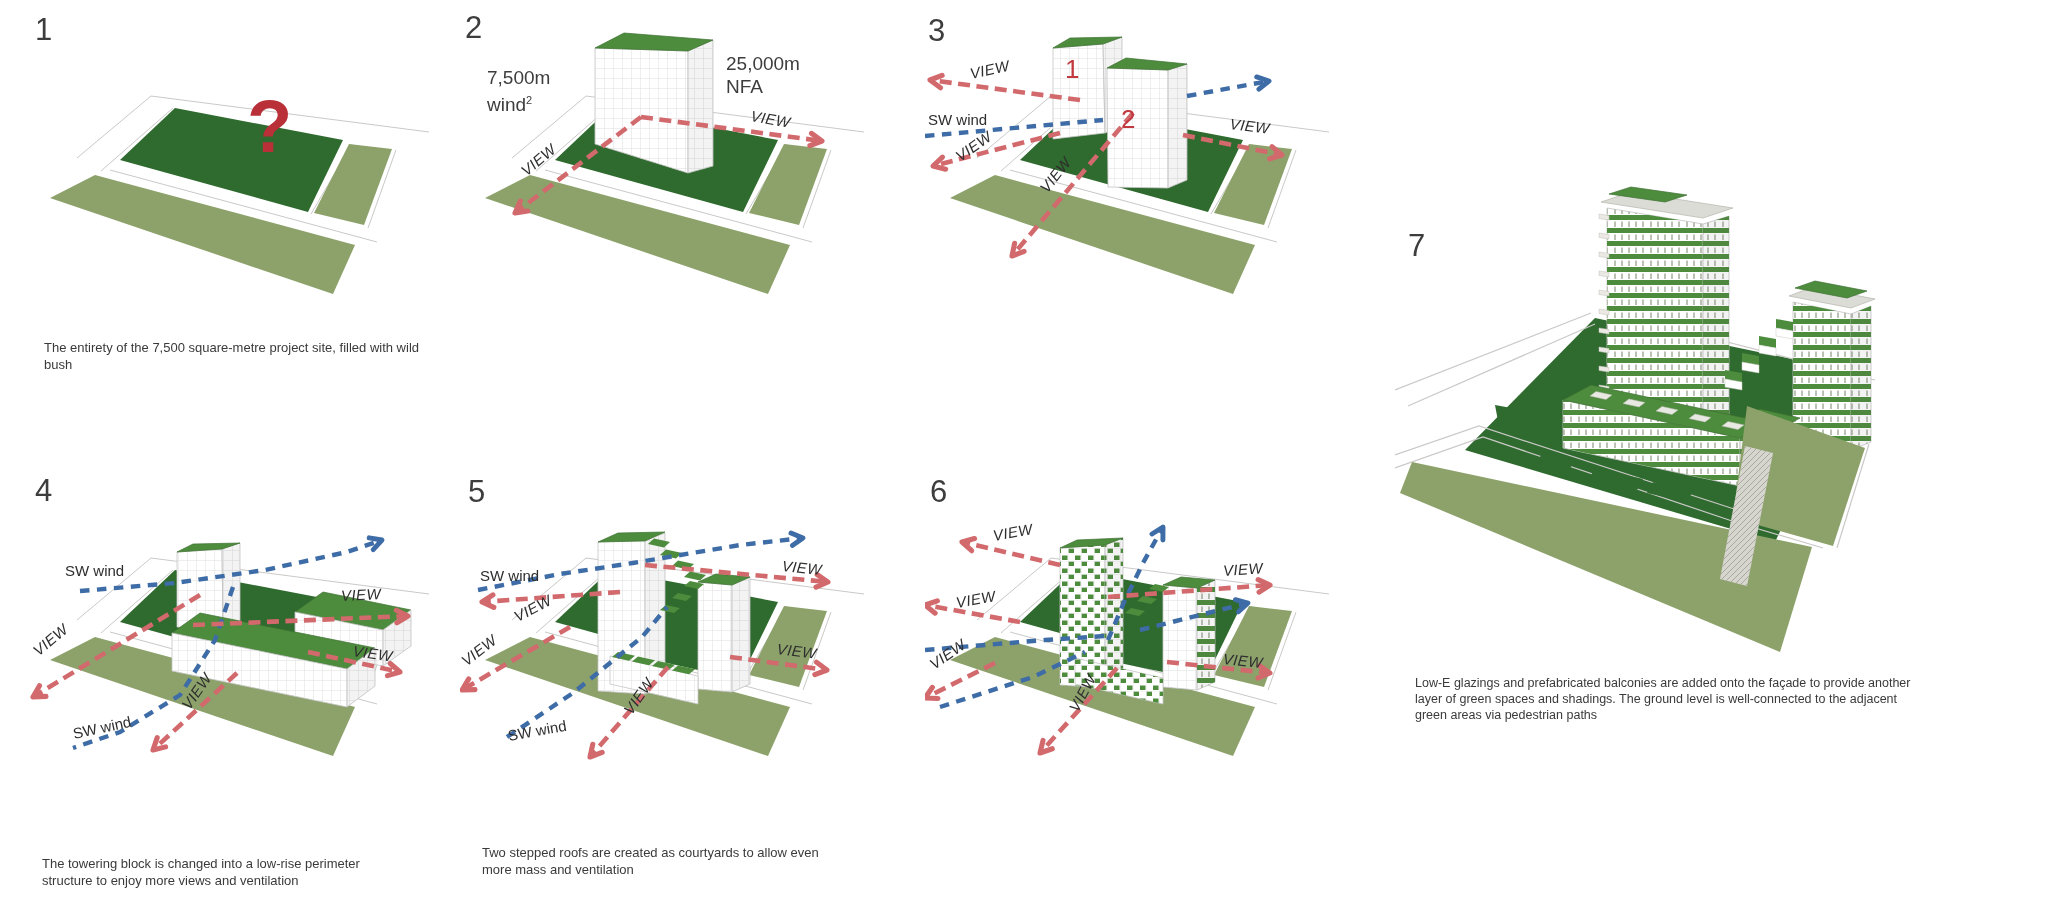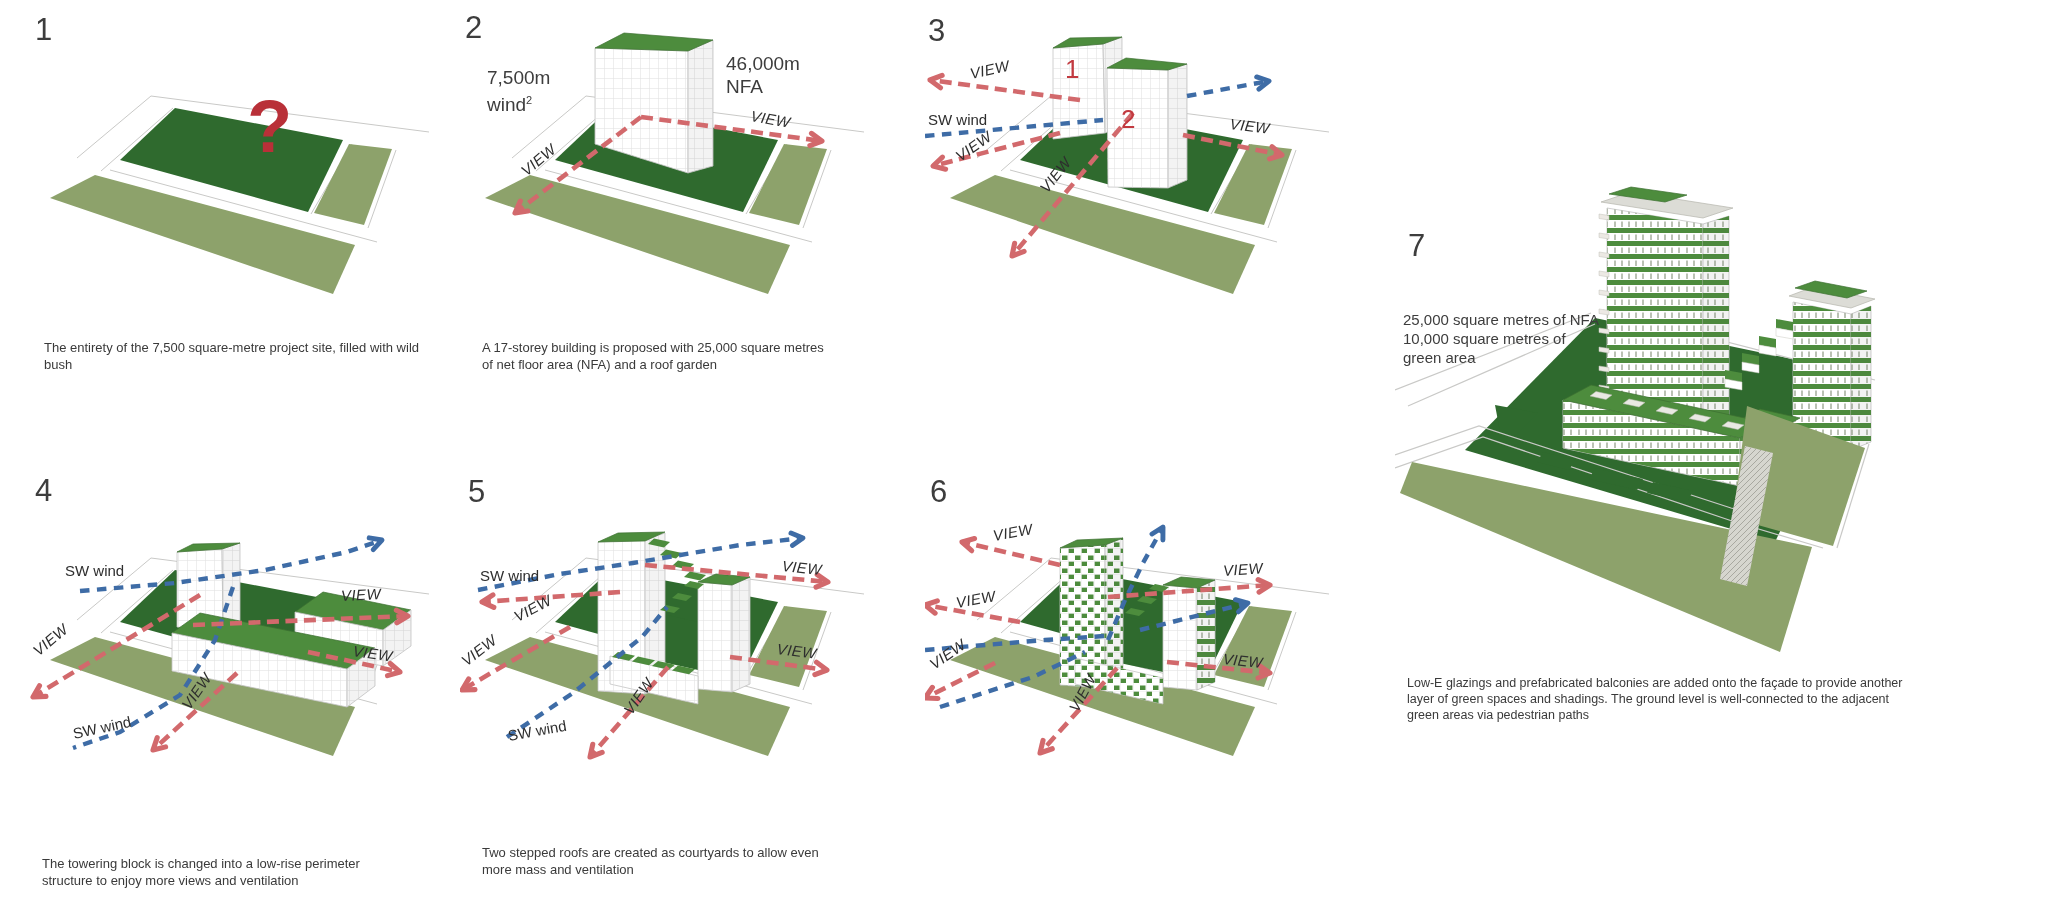--- a/index.html
+++ b/index.html
@@ -78,24 +78,23 @@
         <polygon points="228,43 253,32 253,158 228,165" fill="url(#a2g)" stroke="none" stroke-width="0" opacity="1"></polygon>
         <polygon points="228,43 253,32 253,158 228,165" fill="#5a5a50" stroke="none" stroke-width="0" opacity="0.07"></polygon>
         <polygon points="135,40 164,25 253,32 228,43" fill="#4d8c3d" stroke="#3c7031" stroke-width="0.7" opacity="1"></polygon>
         <polyline points="181,109 362,133" fill="none" stroke="#d2696c" stroke-width="4.6" stroke-dasharray="12 6.5"></polyline>
         <path d="M349.87117282324255,137.6788408090412 L362,133 L351.5096579255785,125.32193232892402" fill="none" stroke="#d2696c" stroke-width="5.1" stroke-linecap="round" stroke-linejoin="round"></path>
         <polyline points="181,109 55,205" fill="none" stroke="#d2696c" stroke-width="4.6" stroke-dasharray="12 6.5"></polyline>
         <path d="M60.29755735314219,193.12835790254064 L55,205 L67.85192482040745,203.0434652033263" fill="none" stroke="#d2696c" stroke-width="5.1" stroke-linecap="round" stroke-linejoin="round"></path>
       </svg>
     <span class="num" style="left:5px;top:4px">2</span>
     <div class="biglabel" style="left:27px;top:58px"><span>7,500m</span><br><span>wind</span><sup>2</sup></div>
-    <div class="biglabel" style="left:266px;top:44px"><span>46,000m</span><br><span>NFA</span></div>
+    <div class="biglabel" style="left:266px;top:44px"><span>25,000m</span><br><span>NFA</span></div>
     <span class="lbl view" style="left:291px;top:100px;transform:rotate(10deg)">VIEW</span>
     <span class="lbl view" style="left:63px;top:157px;transform:rotate(-40deg)">VIEW</span>
-    <p class="cap" style="left:22px;top:332px;width:352px">A 17-storey building is proposed with 25,000 square metres of net floor area (NFA) and a roof garden</p>
   </section>
 
   <section class="panel" style="left:925px;top:8px;width:465px;height:380px">
     <svg id="art3" class="art" viewBox="0 0 465 380">
         <defs>
           <pattern id="a3g" width="9" height="10" patternUnits="userSpaceOnUse">
             <path d="M9 0H0V10" fill="none" stroke="#dedede" stroke-width="1"></path>
           </pattern>
           <pattern id="a3f" width="36" height="13" patternUnits="userSpaceOnUse">
             <rect x="0" y="0" width="36" height="5" fill="#4d8c3d"></rect>
@@ -471,21 +470,16 @@
         <polygon points="294,268.5 310,272 316,267.5 300,264" fill="#e9e9e3" stroke="#bdbdb5" stroke-width="0.5" opacity="1"></polygon>
         <polygon points="327,276 343,279.5 349,275 333,271.5" fill="#e9e9e3" stroke="#bdbdb5" stroke-width="0.5" opacity="1"></polygon>
         <polygon points="352,256 470,298 438,396 338,368" fill="#8da26b" stroke="none" stroke-width="0" opacity="1"></polygon>
         <polygon points="350,296 378,303 352,436 325,429" fill="#d6d6cf" stroke="none" stroke-width="0" opacity="1"></polygon>
         <polygon points="350,296 378,303 352,436 325,429" fill="url(#a7h)" stroke="none" stroke-width="0" opacity="1"></polygon>
         <polygon points="148,302 180,310 174,320 142,312" fill="#2f6a2e" stroke="none" stroke-width="0" opacity="1"></polygon>
         <polygon points="200,318 248,329 242,340 194,329" fill="#2f6a2e" stroke="none" stroke-width="0" opacity="1"></polygon>
         <polygon points="258,332 298,341 292,352 252,343" fill="#2f6a2e" stroke="none" stroke-width="0" opacity="1"></polygon>
       </svg>
     <span class="num" style="left:13px;top:80px">7</span>
-    <div class="stats" style="left:8px;top:160px">
-      <div>25,000 square metres of NFA</div>
-      <div>10,000 square metres of</div>
-      <div>green area</div>
-    </div>
-    <p class="cap cap7" style="left:12px;top:525px;width:500px">Low-E glazings and prefabricated balconies are added onto the façade to provide another layer of green spaces and shadings. The ground level is well-connected to the adjacent green areas via pedestrian paths</p>
+    <p class="cap cap7" style="left:20px;top:525px;width:500px">Low-E glazings and prefabricated balconies are added onto the façade to provide another layer of green spaces and shadings. The ground level is well-connected to the adjacent green areas via pedestrian paths</p>
   </section>
 
 </div>
 
 </body></html>

